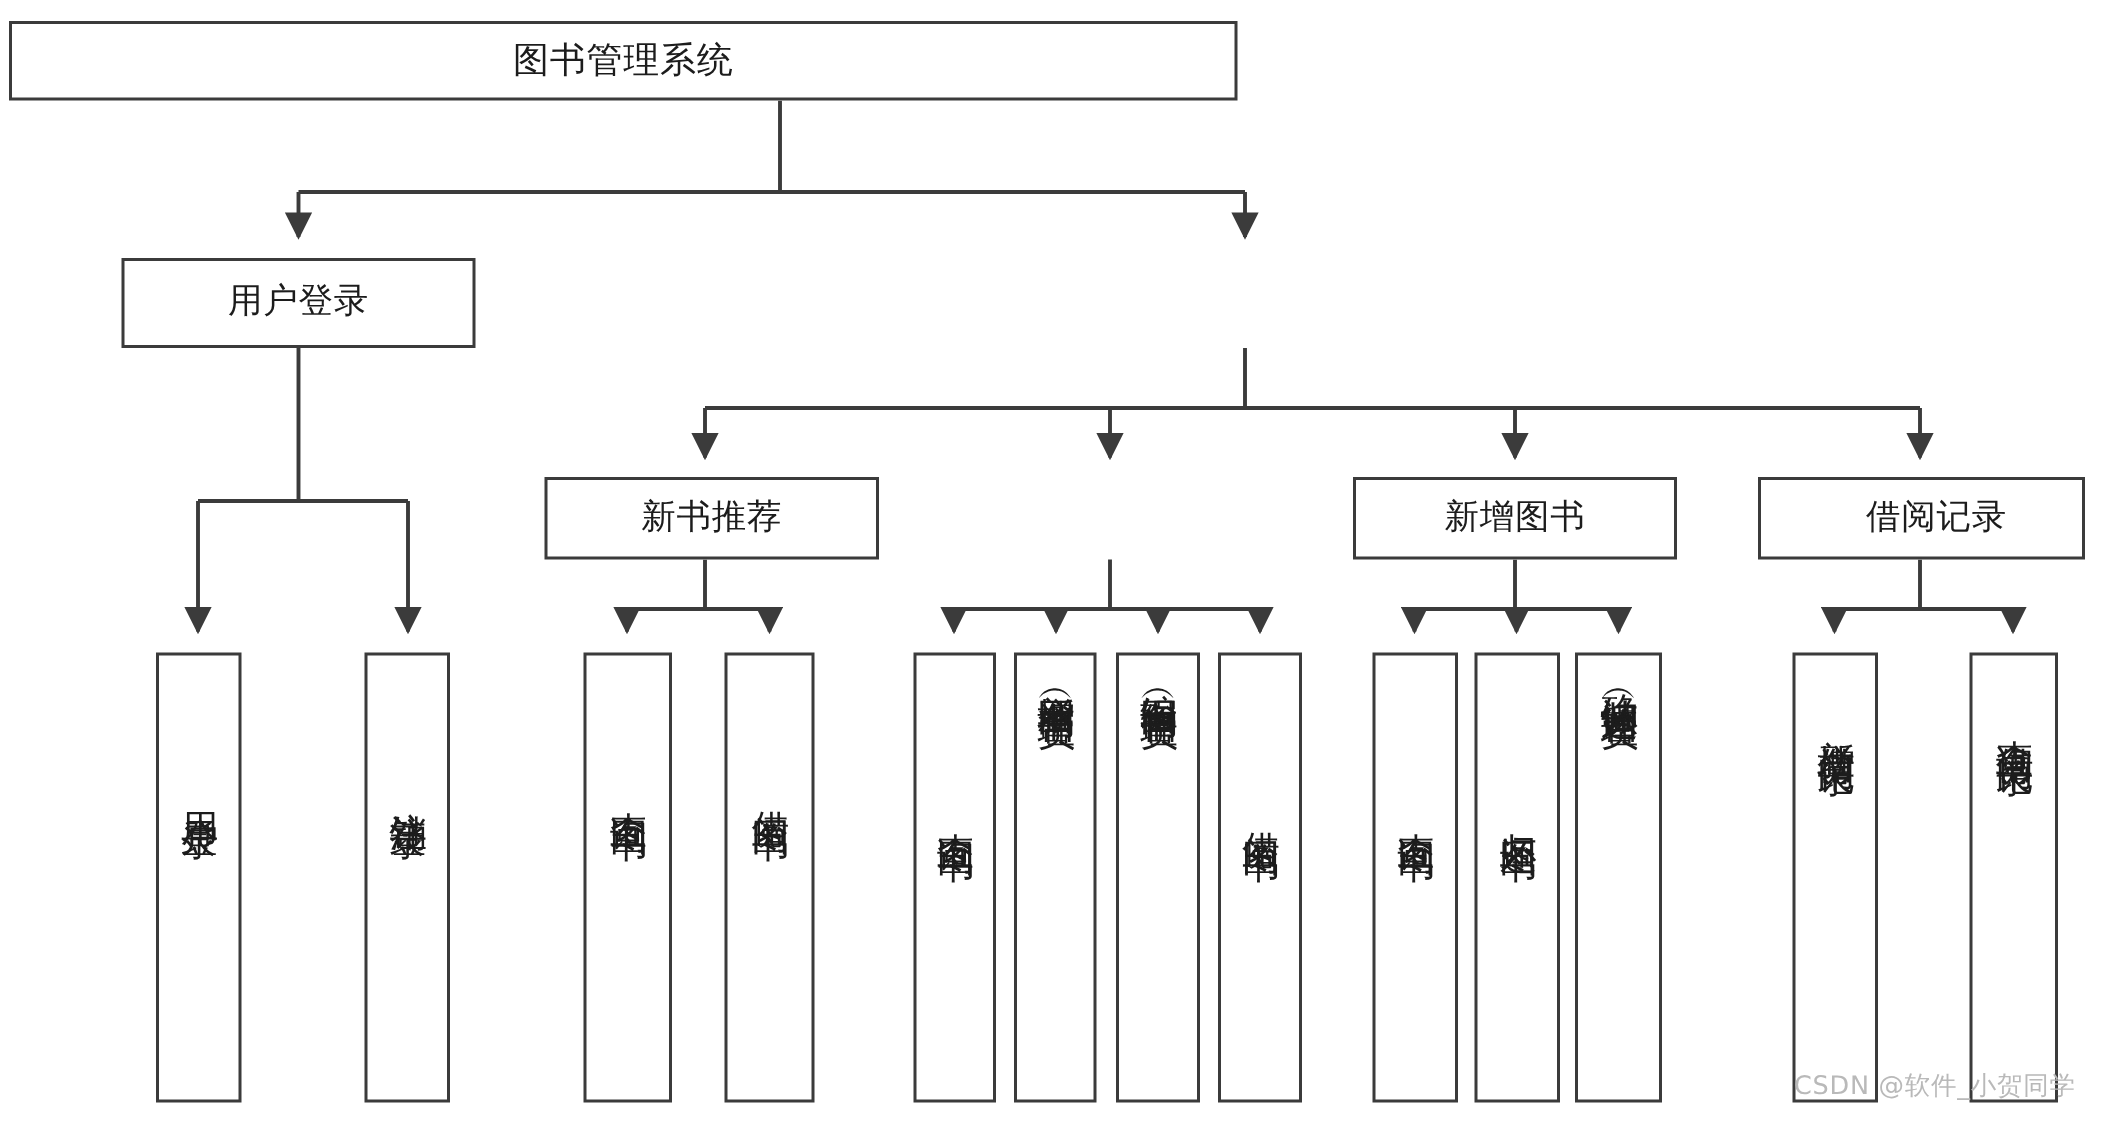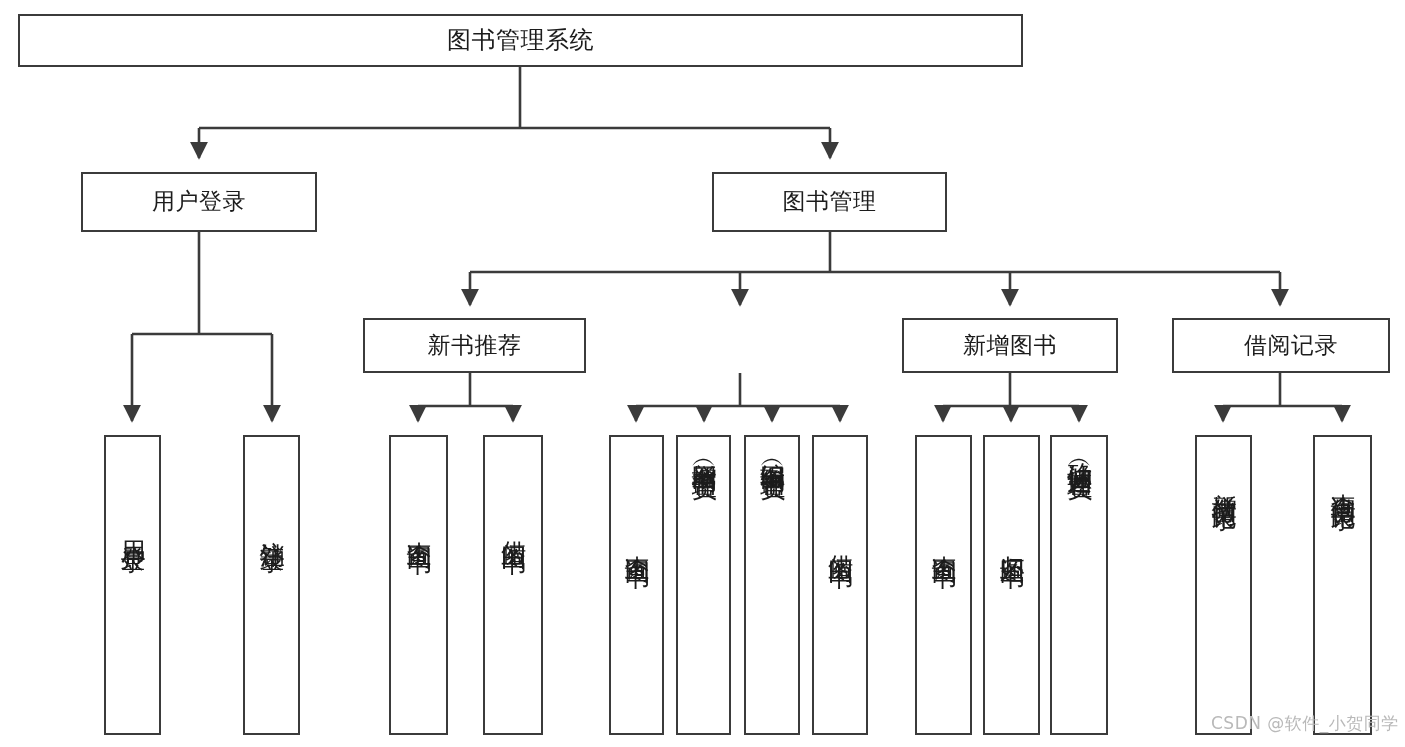--- a/index.html
+++ b/index.html
@@ -69,21 +69,20 @@
   }
   .node.v.mid2 .label {
     margin-top: 92px;
   }
   .watermark {
     position: absolute;
     color: #b9b9b9;
     font-size: 17px;
     white-space: nowrap;
     letter-spacing: 0.5px;
-    padding-left: 15px;
   }
 </style>
 </head>
 <body>
 
 <div id="canvas">
 
   <svg id="wires" viewBox="0 0 1405 747">
     <defs>
       <marker id="arrow" viewBox="0 0 10 10" refX="9" refY="5" markerWidth="7" markerHeight="7" orient="auto-start-reverse">
@@ -127,30 +126,27 @@
       <path d="M 1011 406 L 1011 421" marker-end="url(#arrow)"></path>
       <path d="M 1079 406 L 1079 421" marker-end="url(#arrow)"></path>
 
       <path d="M 1280 373 L 1280 406"></path>
       <path d="M 1223 406 L 1342 406"></path>
       <path d="M 1223 406 L 1223 421" marker-end="url(#arrow)"></path>
       <path d="M 1342 406 L 1342 421" marker-end="url(#arrow)"></path>
     </g>
   </svg>
 
-  <div class="node h root" style="left:18px; top:14px; width:1005px; height:53px;">
+  <div class="node h root" style="left:6px; top:14px; width:819px; height:53px;">
     <span class="label">图书管理系统</span>
   </div>
 
   <div class="node h" style="left:81px; top:172px; width:236px; height:60px;">
     <span class="label">用户登录</span>
   </div>
-  <div class="node h" style="left:712px; top:172px; width:235px; height:60px;">
-    <span class="label">图书管理</span>
-  </div>
 
   <div class="node h" style="left:363px; top:318px; width:223px; height:55px;align-items:center;">
     <span class="label">新书推荐</span>
   </div>
   <div class="node h" style="left:902px; top:318px; width:216px; height:55px;">
     <span class="label">新增图书</span>
   </div>
   <div class="node h" style="left:1172px; top:318px; width:218px; height:55px;padding-left:20px;">
     <span class="label">借阅记录</span>
   </div>

